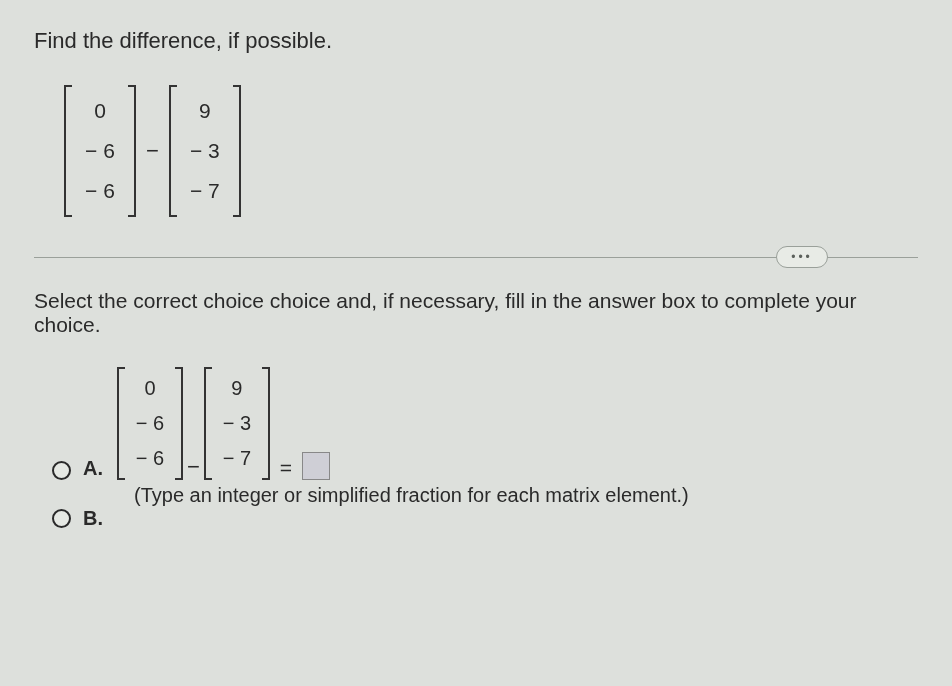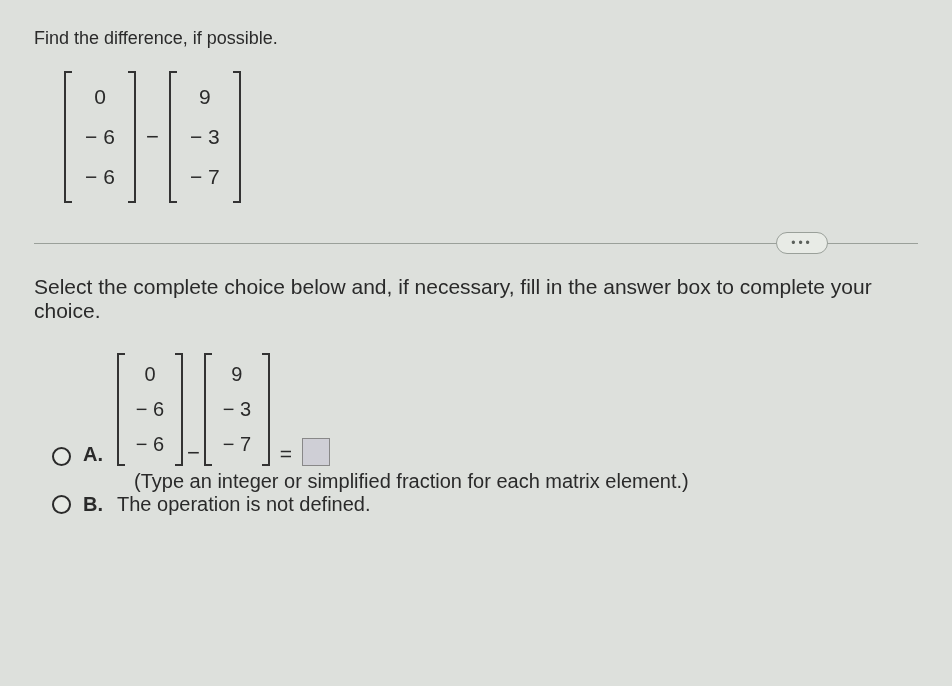--- a/index.html
+++ b/index.html
@@ -5,21 +5,21 @@
   * { box-sizing: border-box; margin: 0; padding: 0; }
   body {
     width: 952px;
     height: 686px;
     background: #dde0dc;
     font-family: Arial, Helvetica, sans-serif;
     color: #2a2a2a;
     padding: 28px 34px;
     position: relative;
   }
-  .prompt { font-size: 18px; margin-bottom: 22px; }
+  .prompt { font-size: 22px; margin-bottom: 31px; }
   .matrix-expr { display: flex; align-items: center; margin-left: 30px; margin-bottom: 30px; }
   .matrix { display: inline-flex; align-items: stretch; }
   .bracket {
     width: 8px;
     border-top: 2.5px solid #333;
     border-bottom: 2.5px solid #333;
   }
   .bracket.left { border-left: 2.5px solid #333; }
   .bracket.right { border-right: 2.5px solid #333; }
   .col { display: flex; flex-direction: column; padding: 6px 4px; }
@@ -78,21 +78,21 @@
     </div>
     <div class="bracket right"></div>
   </div>
 </div>
 
 <div class="divider-row">
   <div class="divider-line"></div>
   <div class="divider-badge">•••</div>
 </div>
 
-<div class="instruction">Select the complete choice below and, if necessary, fill in the answer box to complete your choice.</div>
+<div class="instruction">Select the correct choice choice and, if necessary, fill in the answer box to complete your choice.</div>
 
 <div class="choice-row topalign" style="margin-bottom:0;">
   <div class="radio"></div>
   <span class="choice-label">A.</span>
   <div class="matrix small">
     <div class="bracket left"></div>
     <div class="col">
       <div class="cell">0</div>
       <div class="cell">− 6</div>
       <div class="cell">− 6</div>
@@ -111,14 +111,13 @@
   </div>
   <span class="equals">=</span>
   <span class="answer-box"></span>
 </div>
 
 <div class="hint">(Type an integer or simplified fraction for each matrix element.)</div>
 
 <div class="choice-b">
   <div class="radio"></div>
   <span class="choice-label">B.</span>
-  <span class="text">The operation is not defined.</span>
 </div>
 
 </body></html>

